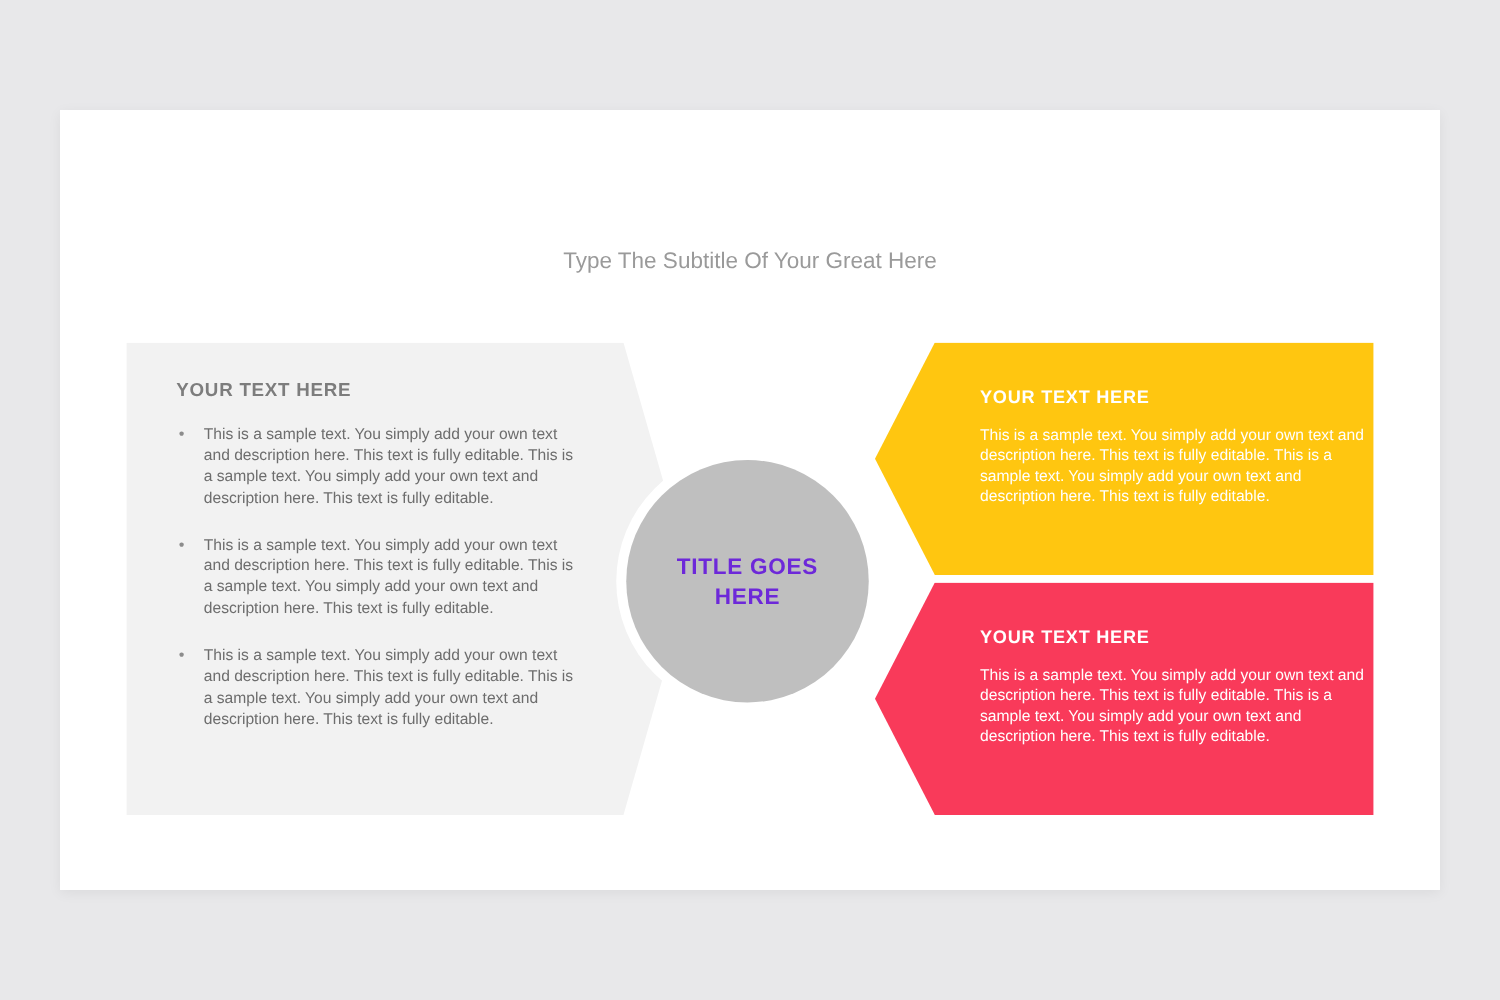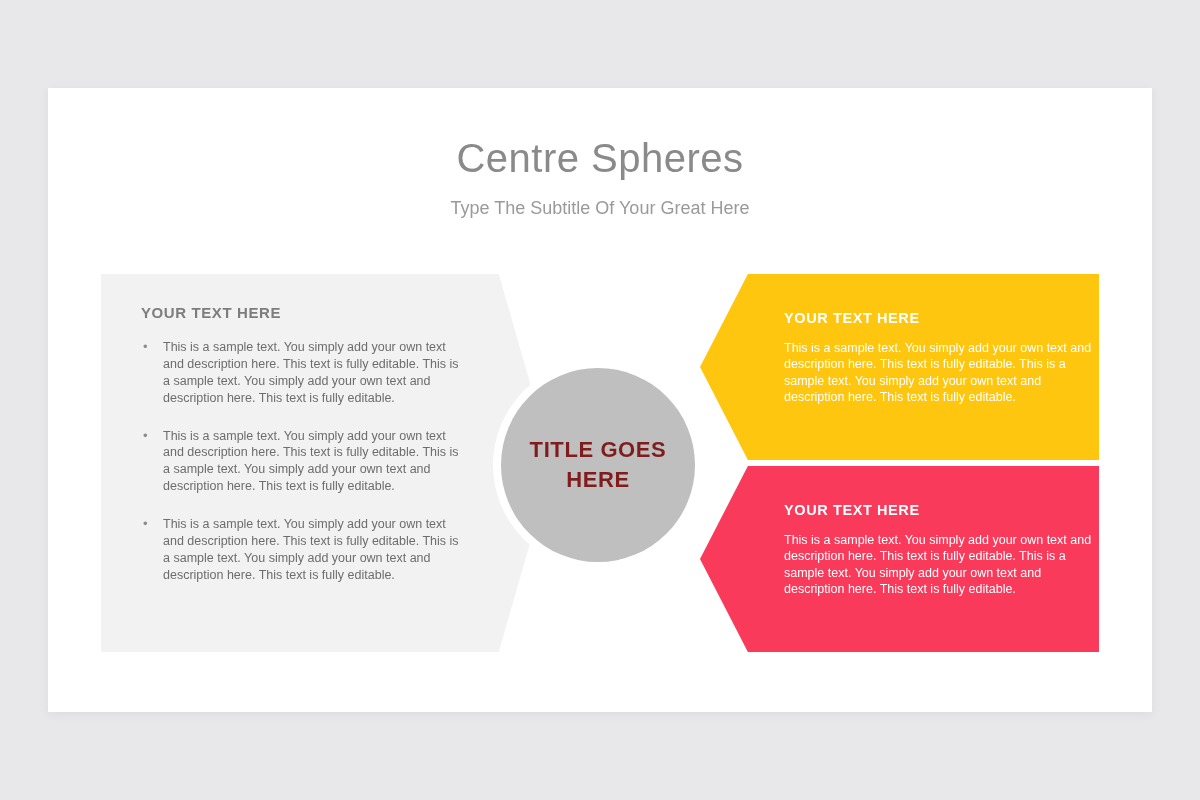--- a/index.html
+++ b/index.html
@@ -141,34 +141,33 @@
     width: 194px;
     height: 194px;
     border-radius: 50%;
     background: #bfbfbf;
     display: flex;
     align-items: center;
     justify-content: center;
     text-align: center;
   }
   .centre-text {
-    font-size: 22px;
+    font-size: 18px;
     font-weight: bold;
-    color: #7f1d1d;
+    color: #6d28d9;
     letter-spacing: 0.6px;
     line-height: 1.35;
     width: 140px;
   }
 </style>
 </head>
 <body>
 
 <div class="slide">
 
-  <div class="slide-title">Centre Spheres</div>
   <div class="slide-subtitle">Type The Subtitle Of Your Great Here</div>
 
   <div class="left-panel">
     <div class="left-heading">YOUR TEXT HERE</div>
     <ul class="bullet-list">
       <li class="bullet-item">This is a sample text. You simply add your own text and description here. This text is fully editable. This is a sample text. You simply add your own text and description here. This text is fully editable.</li>
       <li class="bullet-item">This is a sample text. You simply add your own text and description here. This text is fully editable. This is a sample text. You simply add your own text and description here. This text is fully editable.</li>
       <li class="bullet-item">This is a sample text. You simply add your own text and description here. This text is fully editable. This is a sample text. You simply add your own text and description here. This text is fully editable.</li>
     </ul>
   </div>

